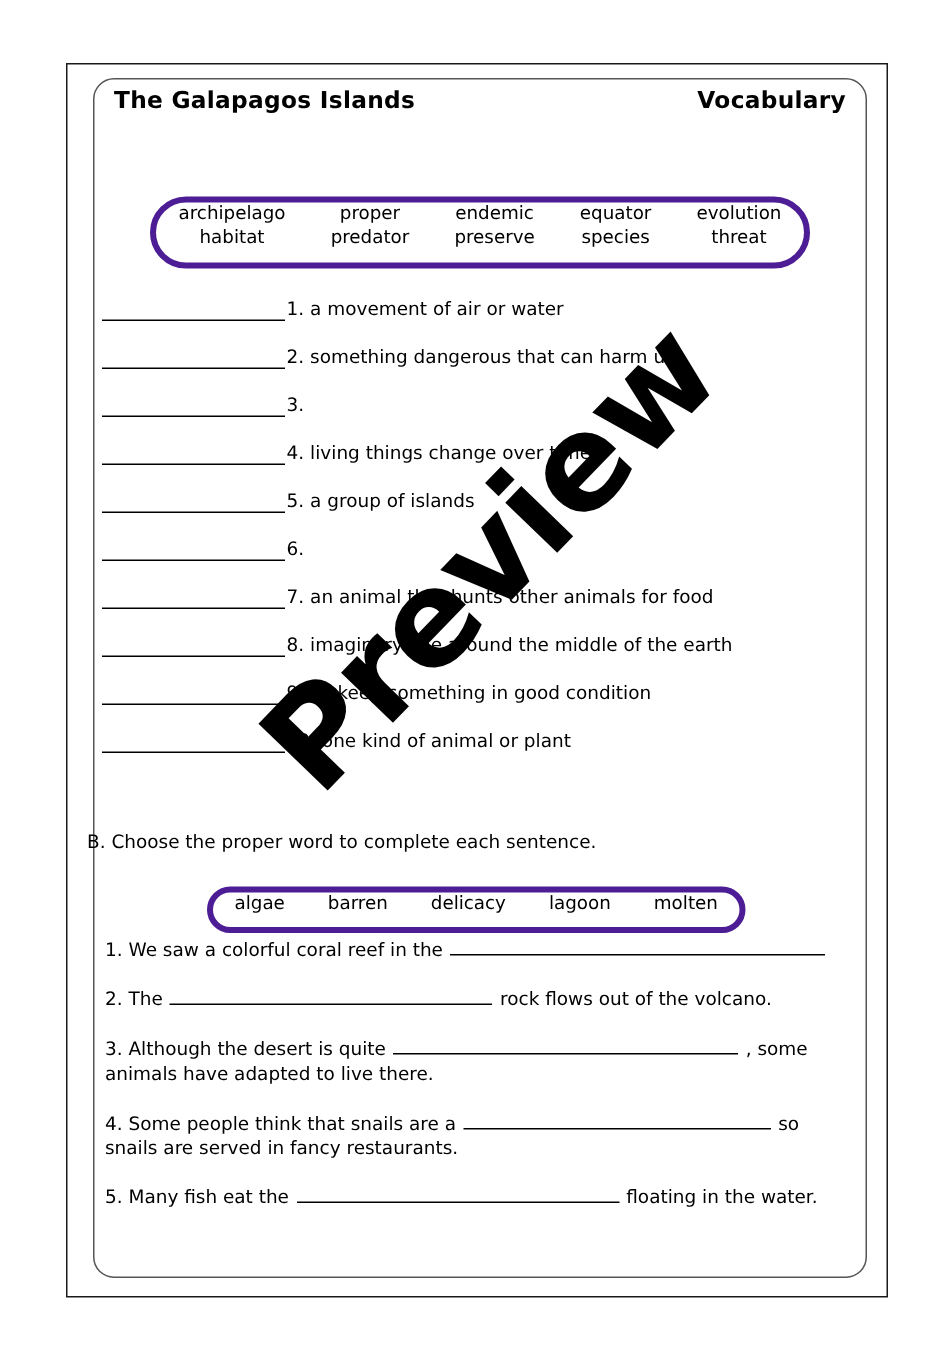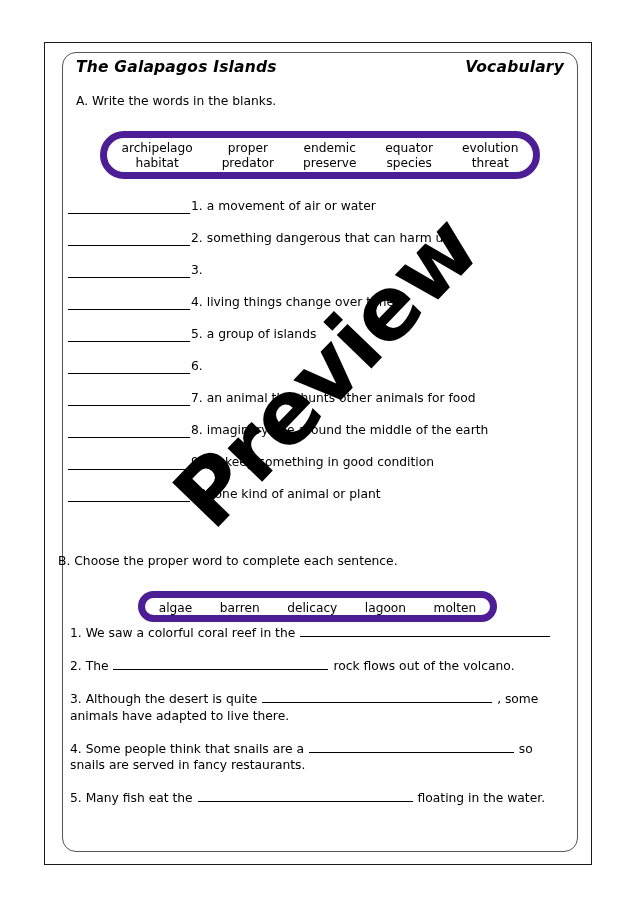--- a/index.html
+++ b/index.html
@@ -49,46 +49,45 @@
 
   
   #header {
     position: absolute;
     left: 76px;
     top: 58px;
     width: 488px;
     display: flex;
     justify-content: space-between;
     align-items: baseline;
-    font-style: italic;
   }
   .header-text {
     font-size: 15.5px;
     font-weight: bold;
     letter-spacing: 0.2px;
     white-space: nowrap;
   }
 
   
   .sec-instr {
     position: absolute;
     font-size: 12.3px;
     white-space: nowrap;
   }
   #instr-a { left: 76px; top: 94px; }
   #instr-b { left: 58px; top: 554px; text-align: right; }
 
   
   .wordbank {
     position: absolute;
-    border: 7px solid #4c1d95;
+    border: 4px solid #4c1d95;
     box-sizing: border-box;
     background: transparent;
     display: flex;
-    align-items: flex-end;
+    align-items: flex-start;
     justify-content: space-around;
   }
   #wordbank-a {
     left: 100px;
     top: 131px;
     width: 440px;
     height: 48px;
     border-radius: 24px;
   }
   #wordbank-b {
@@ -185,21 +184,20 @@
 <div id="sheet">
 
   <div id="outer-frame"></div>
   <div id="inner-frame"></div>
 
   <div id="header">
     <span class="header-text">The Galapagos Islands</span>
     <span class="header-text">Vocabulary</span>
   </div>
 
-  <div class="sec-instr" id="instr-a">A. Write the words in the blanks.</div>
 
   <div class="wordbank" id="wordbank-a">
     <div class="wb-col">
       <span>archipelago</span>
       <span>habitat</span>
     </div>
     <div class="wb-col">
       <span>proper</span>
       <span>predator</span>
     </div>

